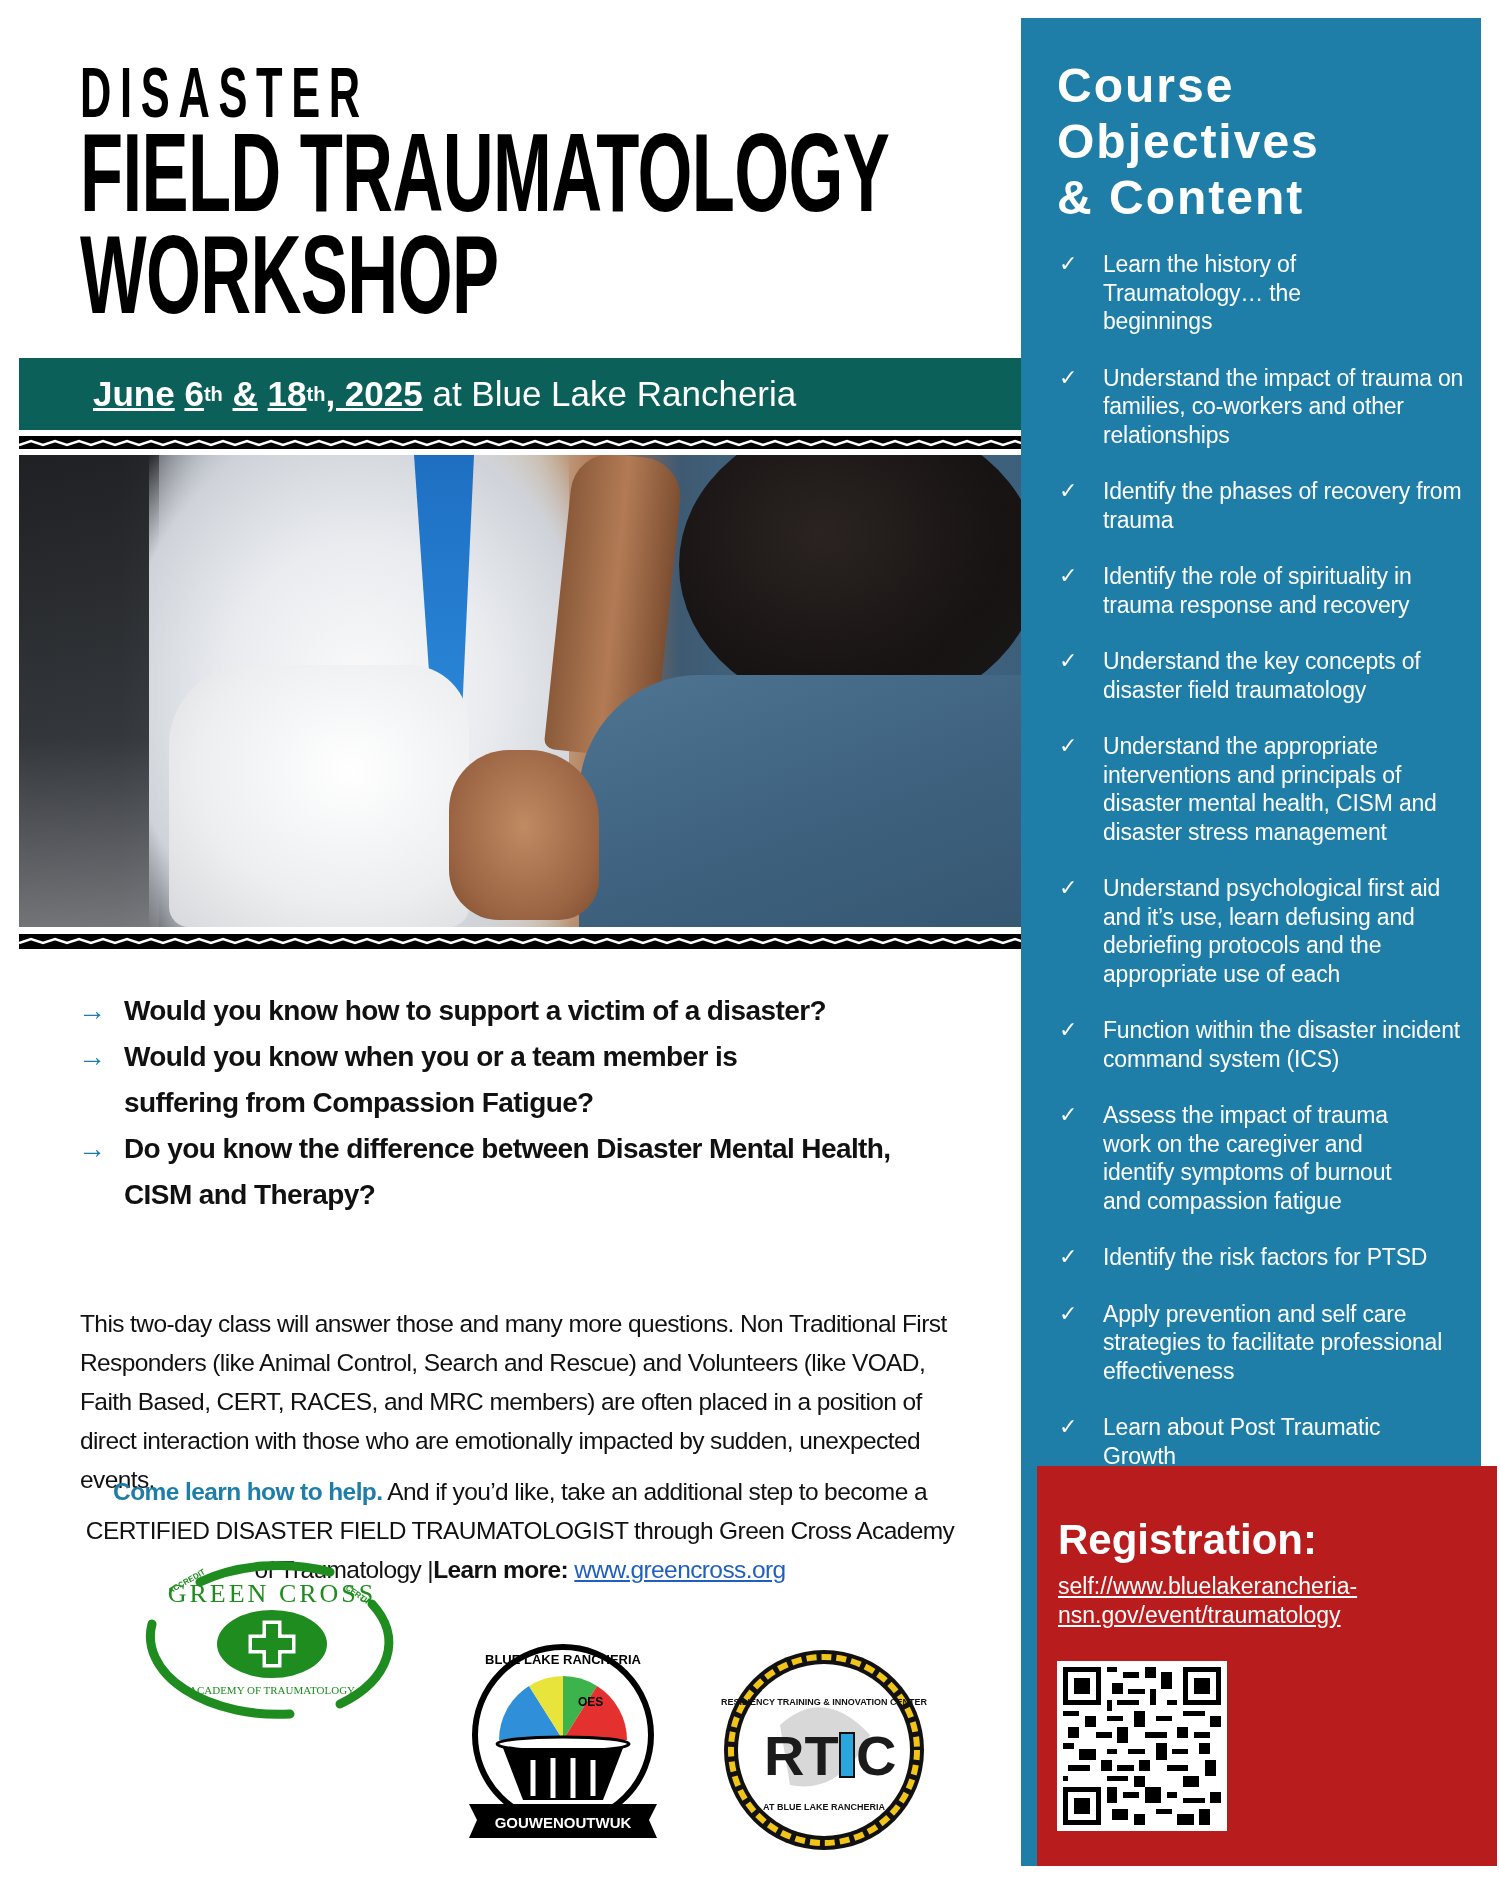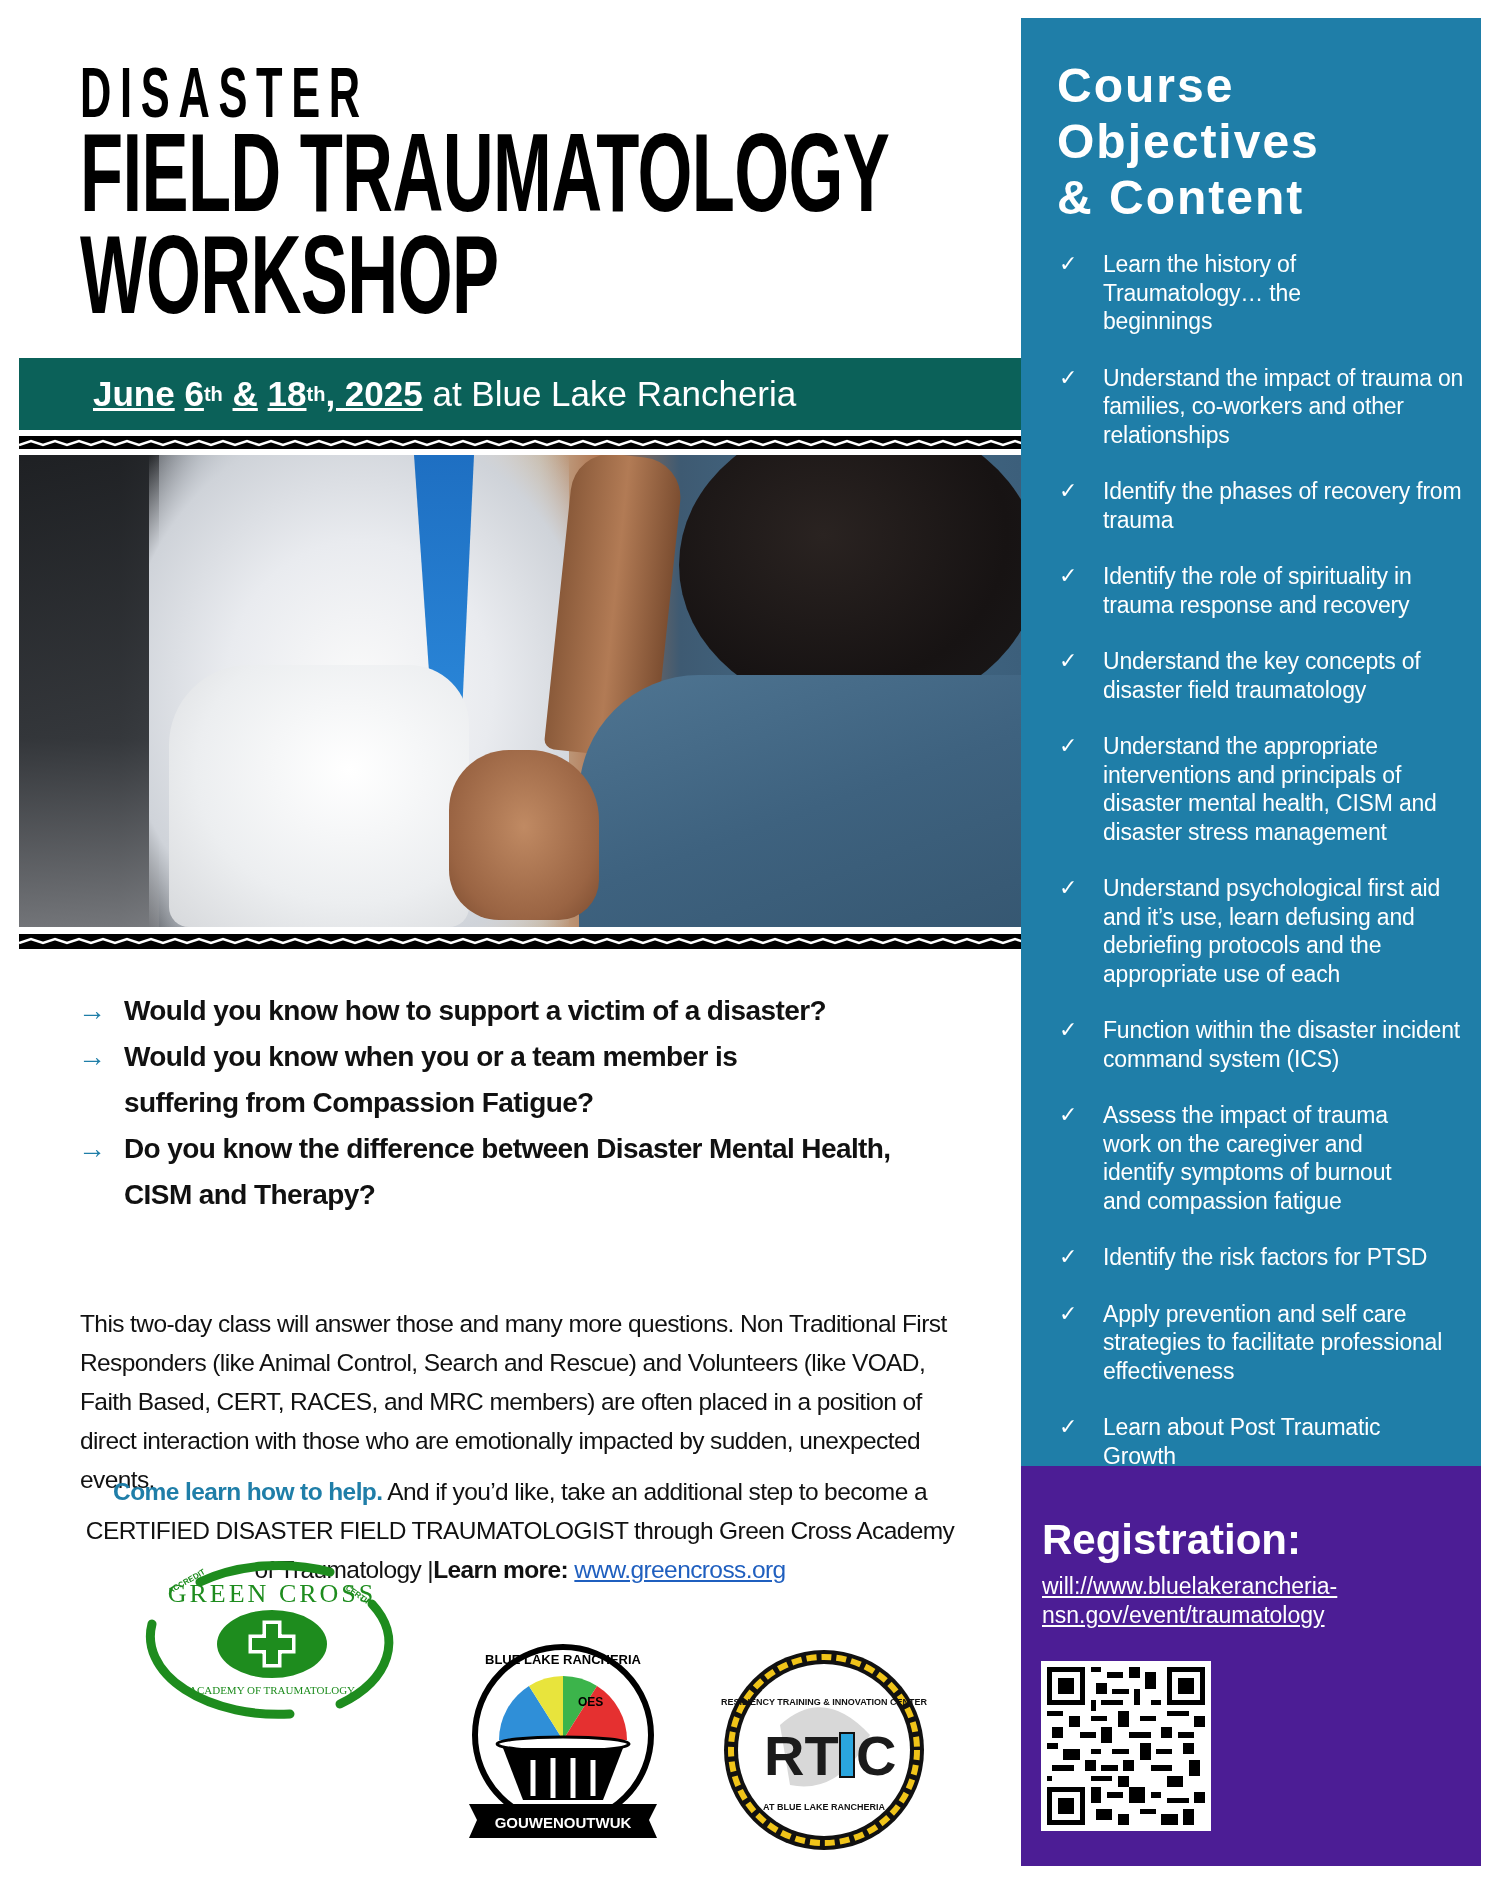--- a/index.html
+++ b/index.html
@@ -55,21 +55,21 @@
   .logo-rtic { left: 720px; top: 1645px; width: 208px; height: 210px; }
 
   
   .panel { position: absolute; left: 1021px; top: 18px; width: 460px; height: 1848px; background: #1f7ea8; }
   .panel-title { position: absolute; left: 36px; top: 40px; color: #fff; font-family: "Liberation Sans", sans-serif; font-weight: 700; font-size: 48px; line-height: 56px; letter-spacing: 2px; }
   .objectives { position: absolute; left: 38px; top: 232px; width: 420px; }
   .obj-item { display: flex; color: #fff; font-size: 23px; line-height: 28.5px; margin-bottom: 28px; letter-spacing: -0.2px; }
   .obj-check { width: 44px; flex: none; font-size: 22px; }
   .obj-text { flex: 1; }
 
-  .reg { position: absolute; left: 0; top: 1448px; width: 460px; height: 400px; background: #4c1d95; }
+  .reg { position: absolute; left: 16px; top: 1448px; width: 460px; height: 400px; background: #b91c1c; }
   .reg-title { position: absolute; left: 21px; top: 50px; color: #fff; font-weight: 700; font-size: 42px; line-height: 48px; }
   .reg-link { position: absolute; left: 21px; top: 106px; width: 420px; color: #fff; font-size: 23px; line-height: 29px; text-decoration: underline; }
   .qr { position: absolute; left: 20px; top: 195px; width: 170px; height: 170px; background: #fff; padding: 6px; }
   .qr svg { display: block; width: 158px; height: 158px; }
 </style>
 </head>
 <body>
 
 <div class="title-line title-1">DISASTER</div>
 <div class="title-line title-2">FIELD TRAUMATOLOGY</div>
@@ -224,21 +224,21 @@
       </div>
     <div class="obj-item">
         <span class="obj-check">✓</span>
         <span class="obj-text" style="max-width:320px">Learn about Post Traumatic Growth</span>
       </div>
   </div>
 
   <section class="reg">
     <div class="reg-title">Registration:</div>
     <a class="reg-link">
-      <span>will://www.bluelakerancheria-</span><br>
+      <span>self://www.bluelakerancheria-</span><br>
       <span>nsn.gov/event/traumatology</span>
     </a>
     <div class="qr">
       <svg viewBox="0 0 29 29" shape-rendering="crispEdges">
         <rect width="29" height="29" fill="#fff"></rect>
         <g fill="#000">
           <rect x="0" y="0" width="7" height="7"></rect>
             <rect x="1" y="1" width="5" height="5" fill="#fff"></rect>
             <rect x="2" y="2" width="3" height="3"></rect>
           <rect x="22" y="0" width="7" height="7"></rect>

